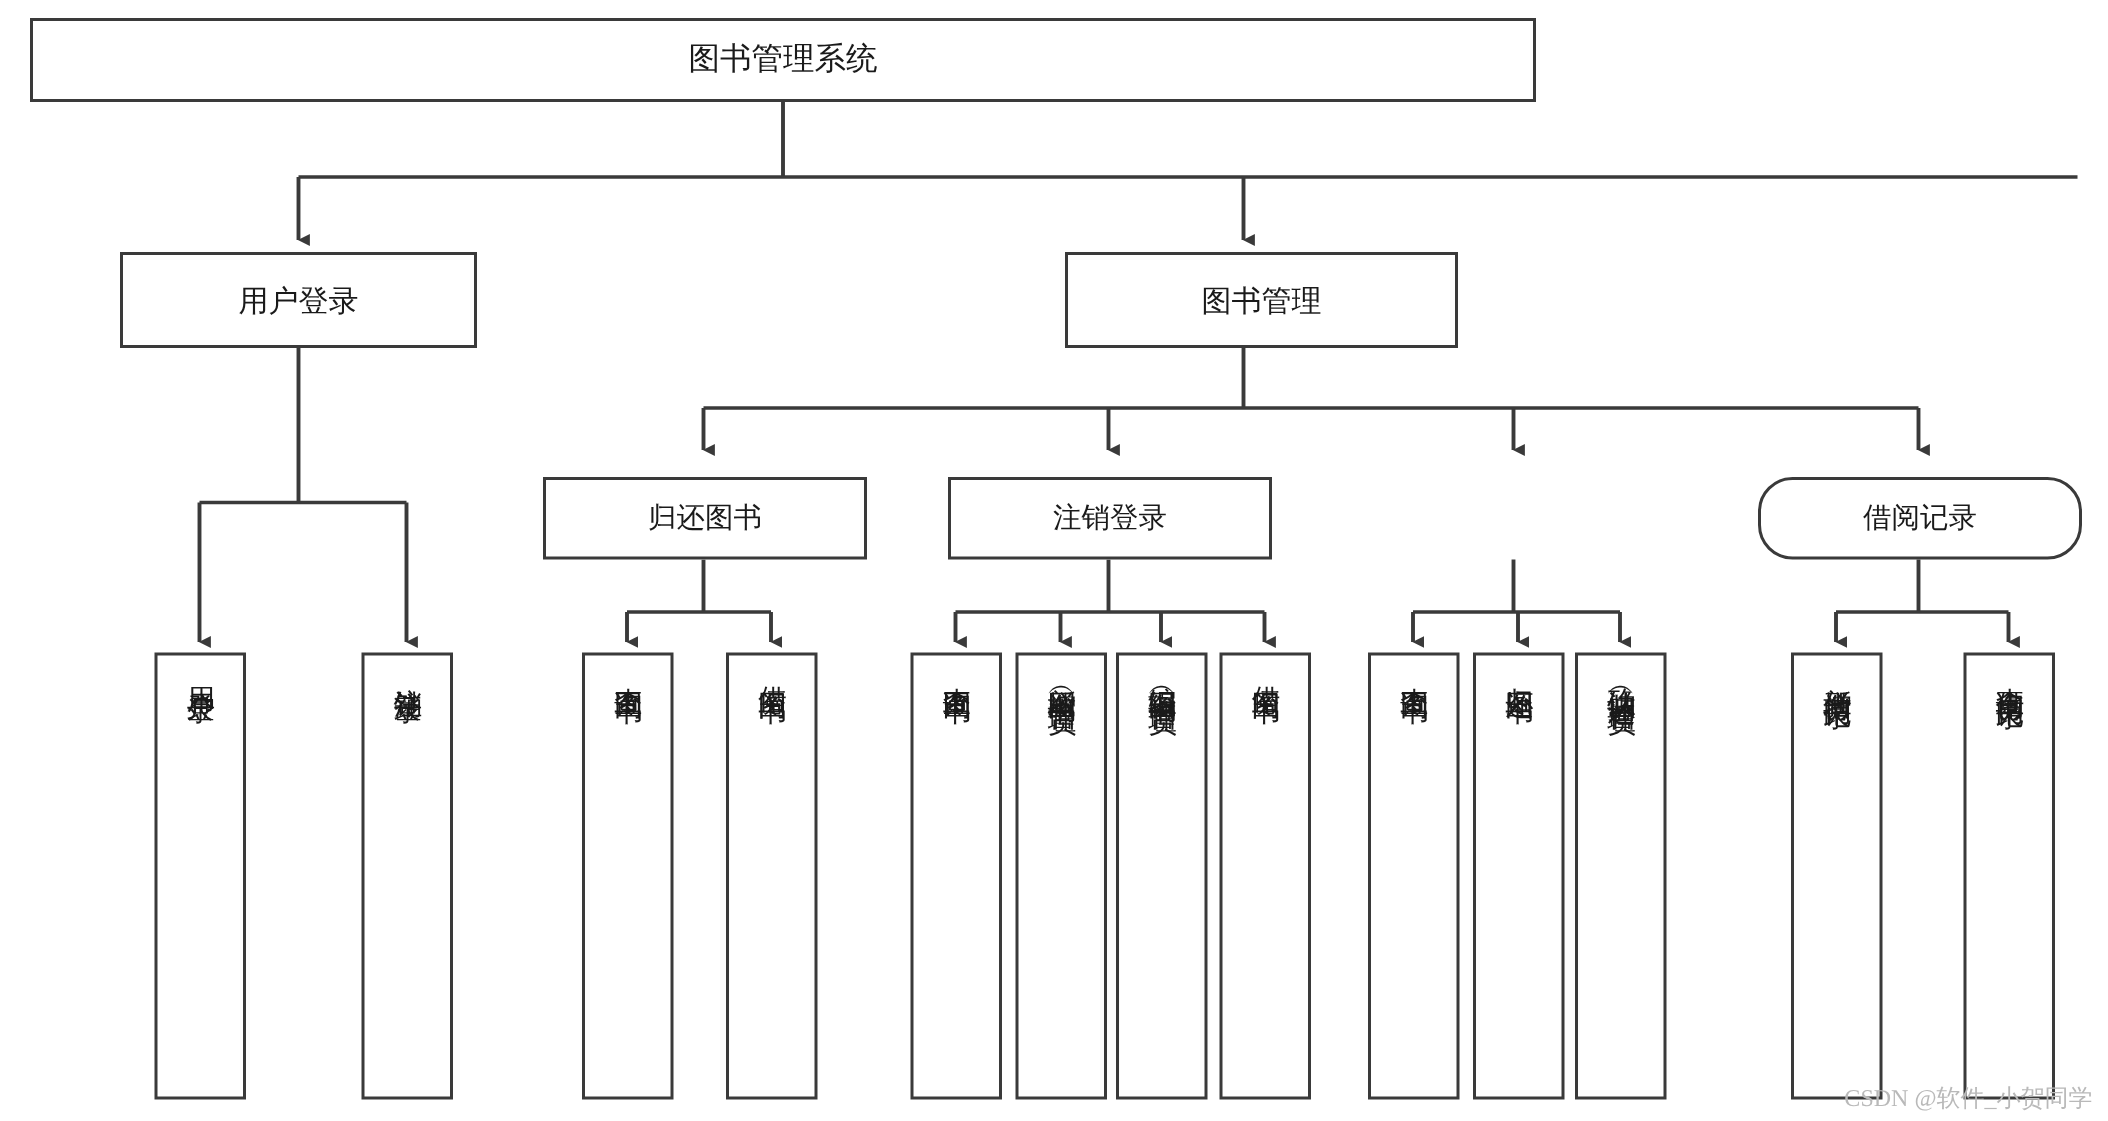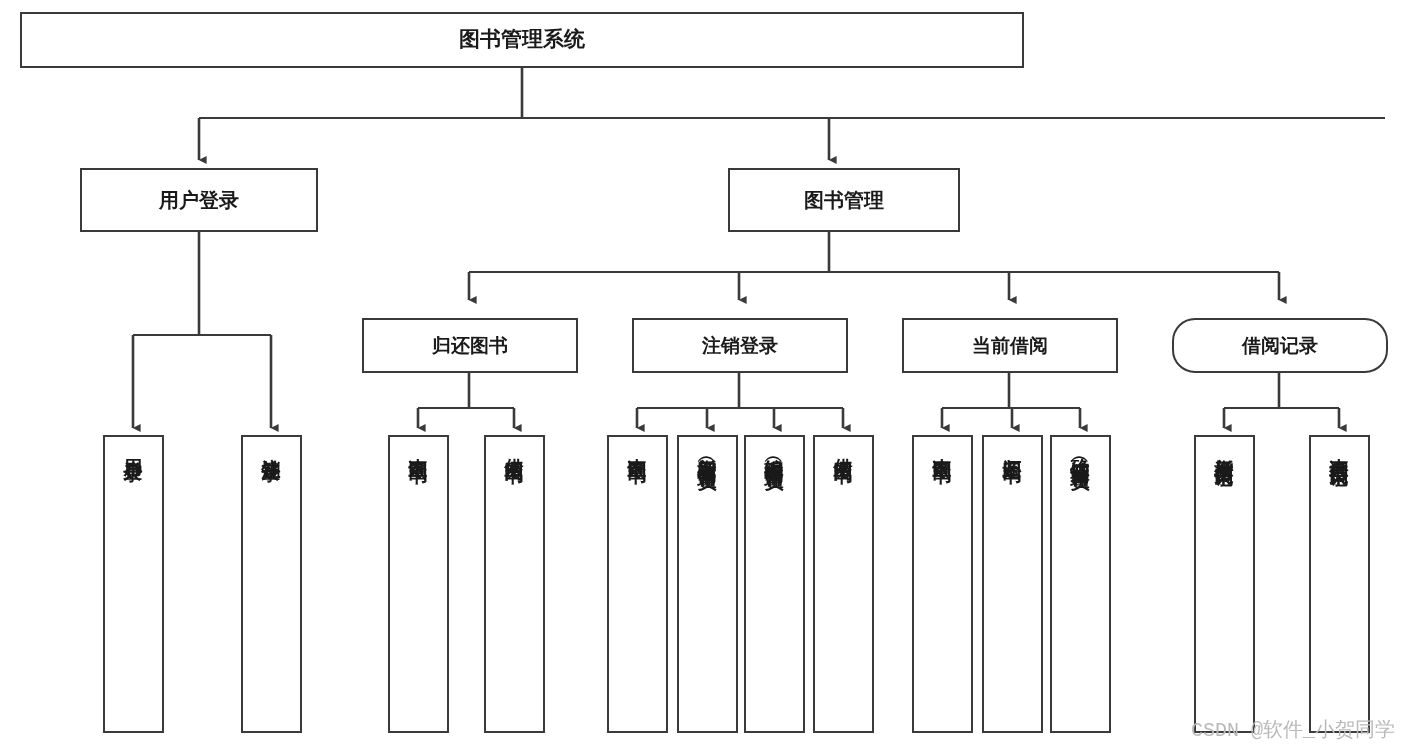--- a/index.html
+++ b/index.html
@@ -32,21 +32,20 @@
     background: #ffffff;
     display: flex;
     align-items: center;
     justify-content: center;
     color: #1a1a1a;
   }
   .node .label {
     display: block;
     text-align: center;
     line-height: 1.12;
-    font-weight: bold;
   }
   .node.horizontal .label {
     writing-mode: horizontal-tb;
   }
   .node.vertical {
     align-items: flex-start;
     justify-content: center;
     padding-top: 6px;
   }
   .node.vertical .label {
@@ -56,24 +55,24 @@
     line-height: 1;
   }
   .node.root .label { font-size: 21px; }
   .node.level1 .label { font-size: 20px; }
   .node.level2 .label { font-size: 19px; }
   .node.leaf .label { font-size: 19px; }
   .watermark {
     position: absolute;
     right: 10px;
     bottom: 4px;
-    font-size: 20px;
+    font-size: 16px;
     color: #b9b9b9;
     white-space: nowrap;
-    font-family: Liberation Mono, monospace;
+    font-family: Liberation Serif, serif;
   }
 </style>
 </head>
 <body>
 
 <div id="canvas">
 
   <svg class="wires" viewBox="0 0 1405 747">
     <defs>
       <marker id="arrowhead" markerWidth="9" markerHeight="9" refX="4" refY="7.6" orient="auto" markerUnits="userSpaceOnUse">
@@ -124,32 +123,29 @@
     </g>
   </svg>
 
   <div class="node root horizontal" style="left:20px; top:12px; width:1004px; height:56px;">
     <span class="label">图书管理系统</span>
   </div>
 
   <div class="node level1 horizontal" style="left:80px; top:168px; width:238px; height:64px;">
     <span class="label">用户登录</span>
   </div>
-  <div class="node level1 horizontal" style="left:710px; top:168px; width:232px; height:64px;margin-left:18px;">
+  <div class="node level1 horizontal" style="left:710px; top:168px; width:262px; height:64px;">
     <span class="label">图书管理</span>
   </div>
 
   <div class="node level2 horizontal" style="left:362px; top:318px; width:216px; height:55px;">
     <span class="label">归还图书</span>
   </div>
   <div class="node level2 horizontal" style="left:632px; top:318px; width:216px; height:55px;">
     <span class="label">注销登录</span>
-  </div>
-  <div class="node level2 horizontal" style="left:902px; top:318px; width:216px; height:55px;">
-    <span class="label">当前借阅</span>
   </div>
   <div class="node level2 horizontal" style="left:1172px; top:318px; width:216px; height:55px;border-radius:23px;">
     <span class="label">借阅记录</span>
   </div>
 
   <div class="node leaf vertical" style="left:103px; top:435px; width:61px; height:298px;">
     <span class="label">用户登录</span>
   </div>
   <div class="node leaf vertical" style="left:241px; top:435px; width:61px; height:298px;">
     <span class="label">注销登录</span>

